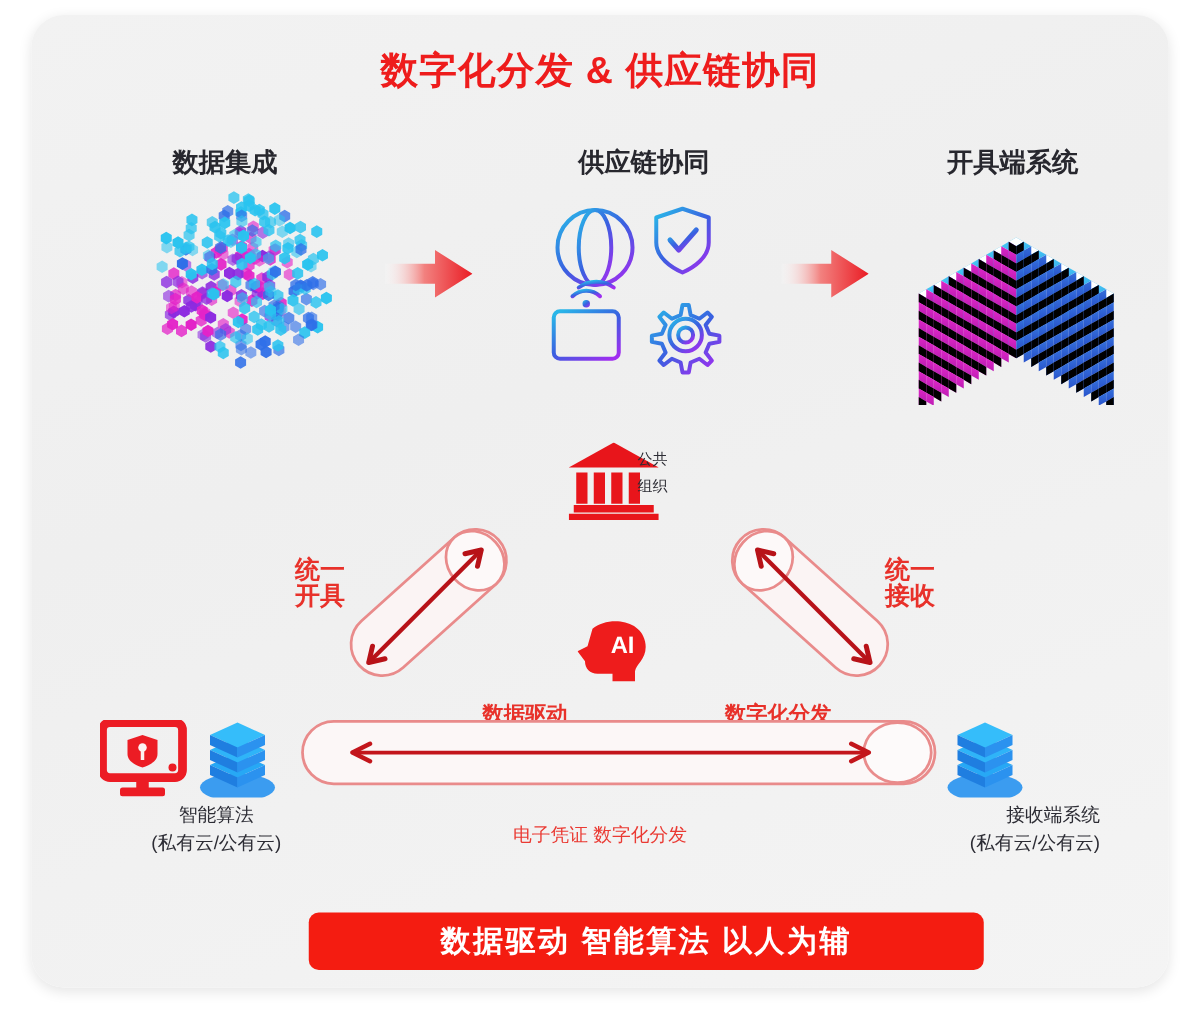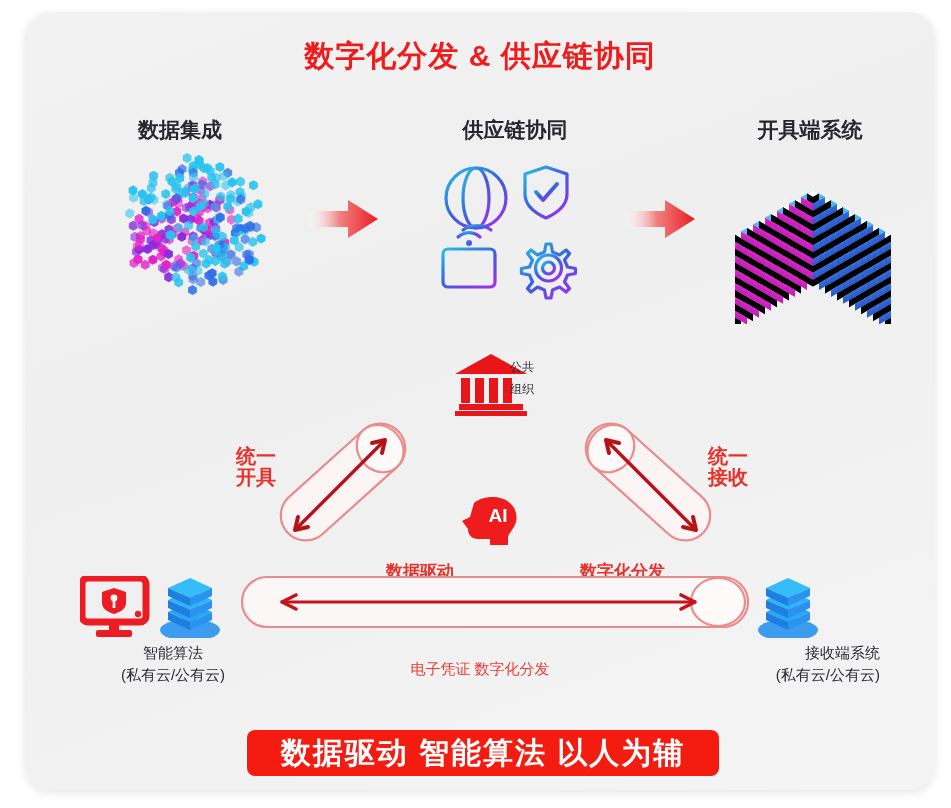--- a/index.html
+++ b/index.html
@@ -83,24 +83,24 @@
   .endLabel {
     position: absolute; width: 200px; text-align: center;
     font-size: 15px; color: #2c2c34; line-height: 22px;
   }
   #leftEndLabel  { left: 48px;  top: 630px; }
   #rightEndLabel { left: 655px; top: 630px; text-align: right; }
 
   
   #banner {
     position: absolute; left: 222px; top: 718px;
-    width: 472px; height: 46px;
+    width: 540px; height: 46px;
     background: #f41c11;
     border-radius: 8px;
-    color: #ffffff; font-size: 30px; font-weight: bold;
+    color: #ffffff; font-size: 24px; font-weight: bold;
     display: flex; align-items: center; justify-content: center;
     letter-spacing: 2px;
   }
 </style>
 </head>
 <body>
 
 <div id="card">
 
   <div id="title">数字化分发 &amp; 供应链协同</div>

